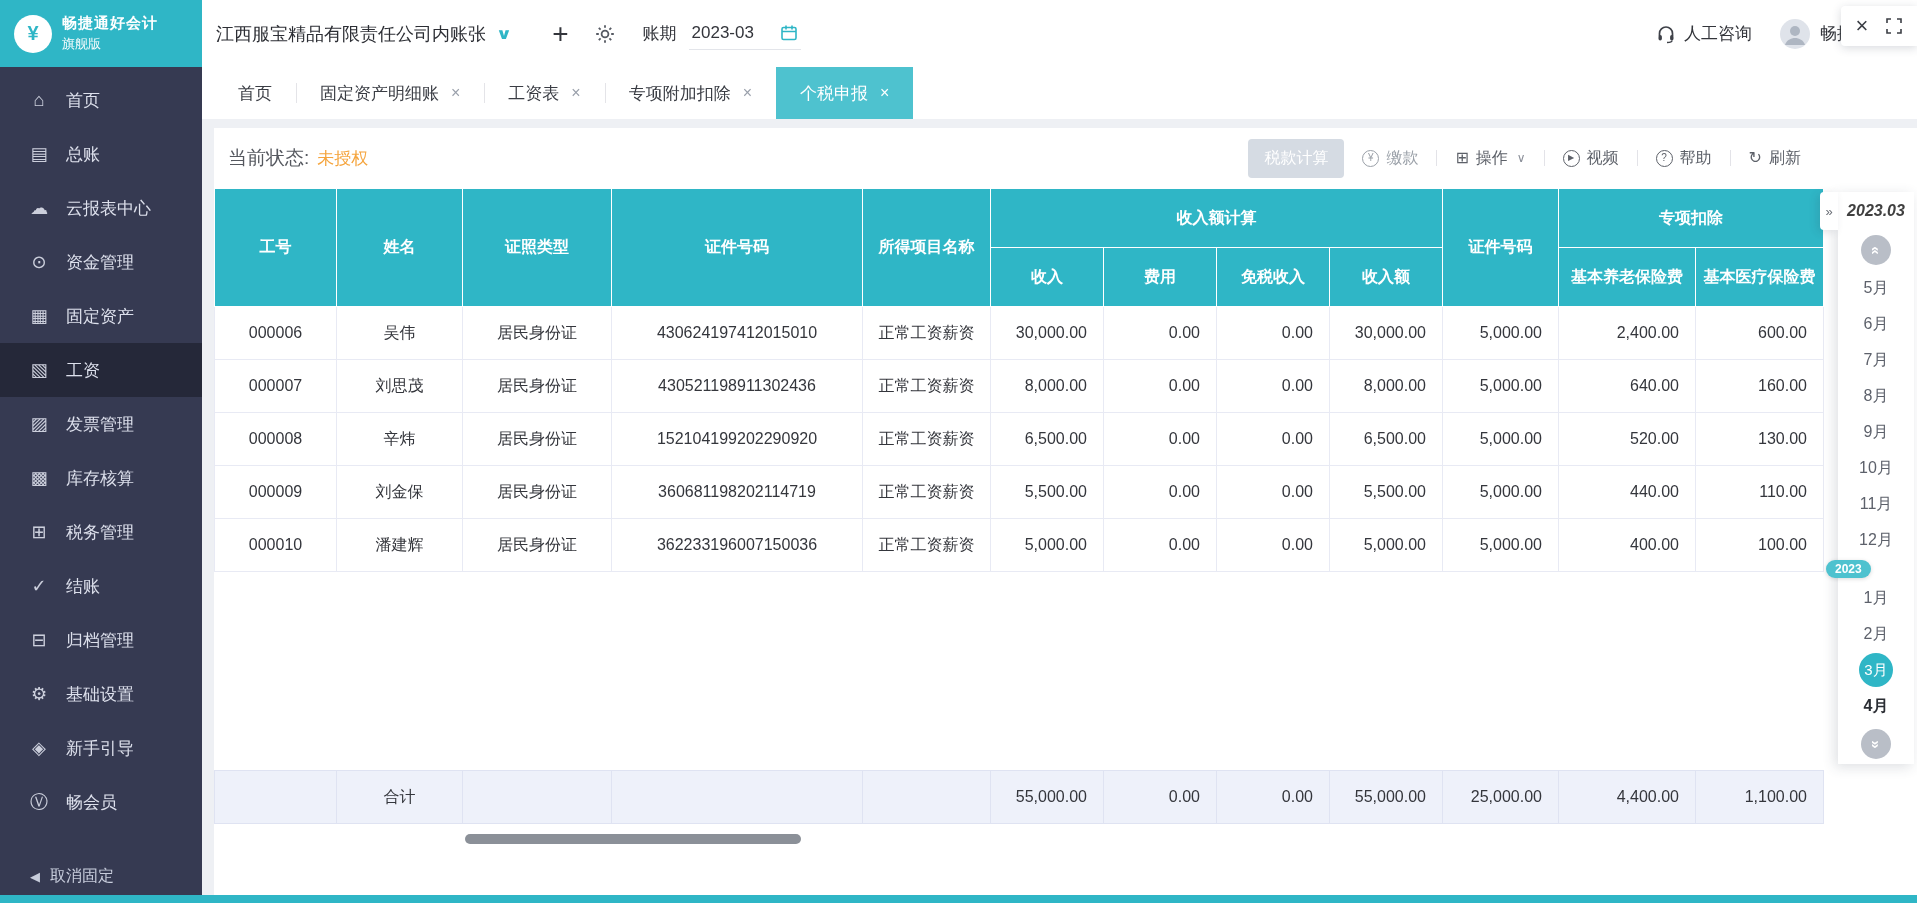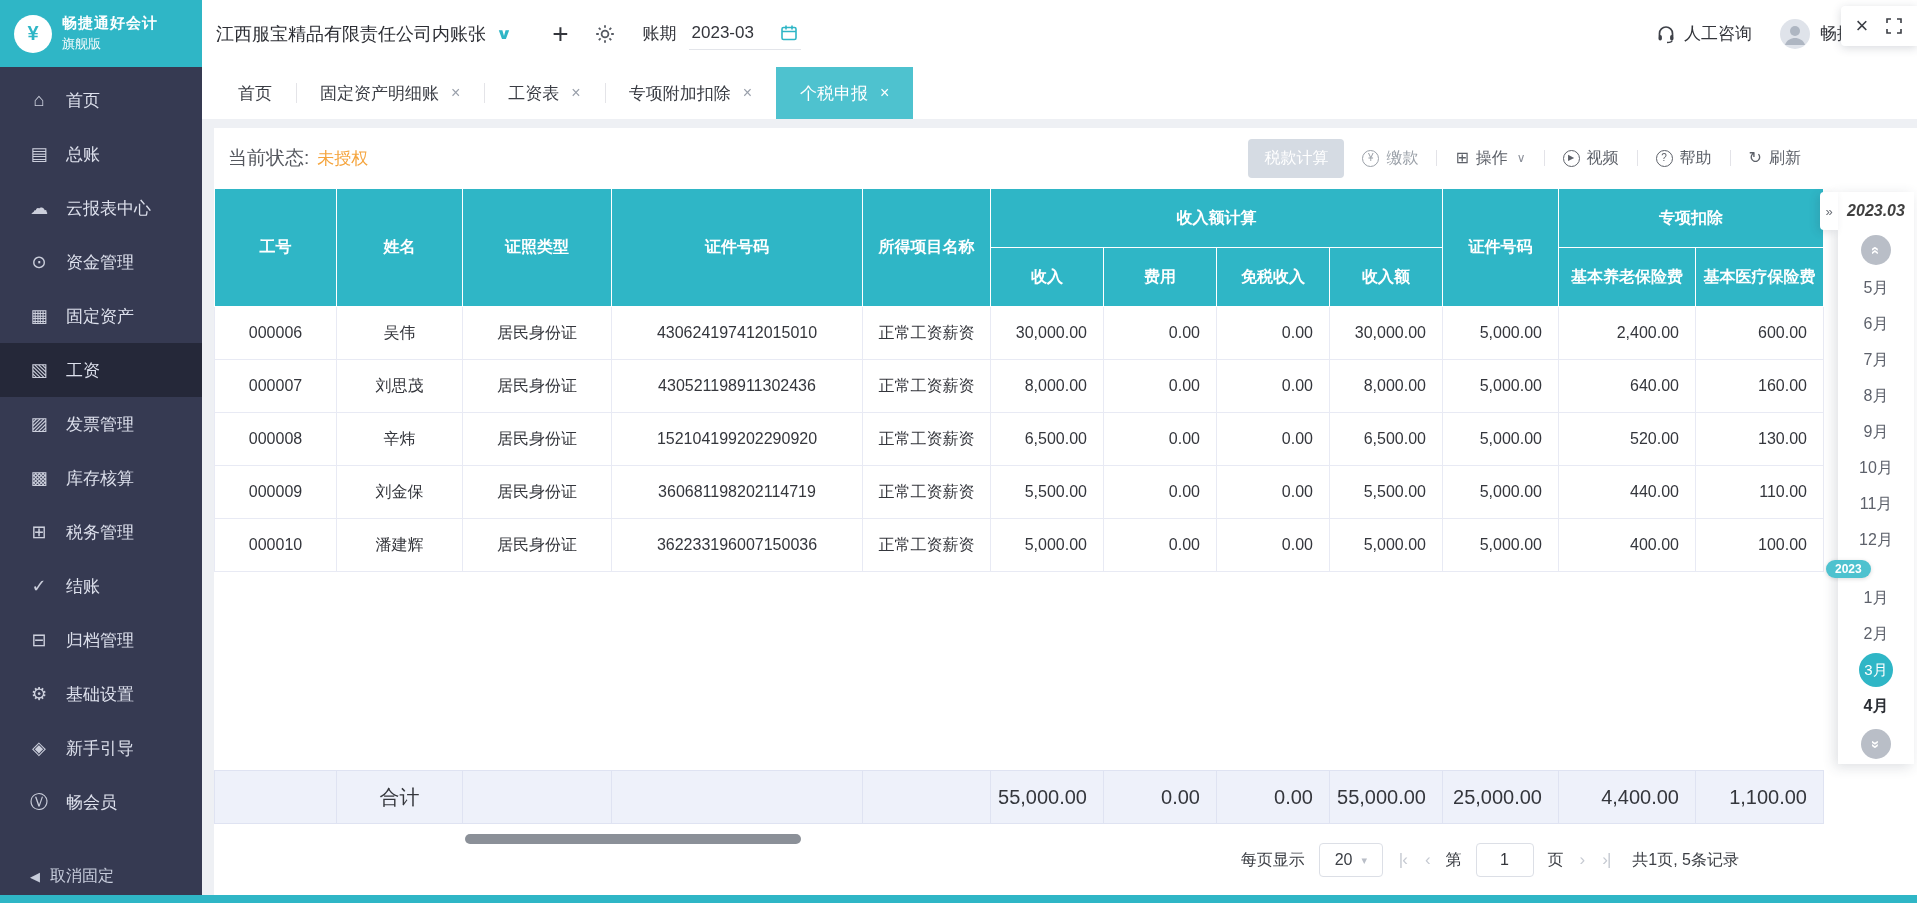--- a/index.html
+++ b/index.html
@@ -70,21 +70,21 @@
   .grid{position:absolute;left:0;top:60px;width:1609px;}
   .grid table,.total-wrap table{border-collapse:collapse;table-layout:fixed;width:1609px;}
   .c0{width:122px}.c1{width:126px}.c2{width:149px}.c3{width:251px}.c4{width:128px}
   .c5{width:113px}.c6{width:113px}.c7{width:113px}.c8{width:113px}.c9{width:116px}
   .c10{width:137px}.c11{width:128px}
   thead th{background:var(--accent,#2fb6c6);color:#fff;font-size:16px;font-weight:bold;
            border:1px solid rgba(255,255,255,.38);height:56px;overflow:hidden;white-space:nowrap;}
   tbody td{height:50px;border:1px solid #e8eaf4;font-size:16px;color:#34363c;text-align:center;overflow:hidden;white-space:nowrap;}
   .grid tbody td:nth-child(n+6){text-align:right;padding-right:16px;box-sizing:border-box;}
   .total-wrap{position:absolute;left:0;top:642px;width:1609px;}
-  .total-wrap td{height:50px;background:var(--total-bg,#eef1fa);border:1px solid #dfe3f2;font-size:20px;color:#34363c;text-align:center;overflow:hidden;}
+  .total-wrap td{height:50px;background:var(--total-bg,#eef1fa);border:1px solid #dfe3f2;font-size:16px;color:#34363c;text-align:center;overflow:hidden;}
   .total-wrap td:nth-child(n+6){text-align:right;padding-right:16px;box-sizing:border-box;}
 
   .hscroll-thumb{position:absolute;left:251px;top:706px;width:336px;height:10px;border-radius:5px;background:#8b9098;cursor:grab;}
 
   
   .pagination{position:absolute;top:714px;right:178px;height:36px;display:flex;align-items:center;gap:14px;font-size:16px;color:#3c3f45;}
   .pp-select{display:flex;align-items:center;justify-content:center;gap:9px;width:64px;height:34px;border:1px solid #dcdfe6;border-radius:4px;cursor:pointer;box-sizing:border-box;}
   .pp-caret{font-size:11px;color:#b9bec7;}
   .nav-ico{color:#c6cad2;font-size:17px;cursor:pointer;letter-spacing:-1px;padding:0 2px;}
   .page-input{width:58px;height:34px;border:1px solid #dcdfe6;border-radius:4px;text-align:center;font-size:16px;color:#33353b;font-family:inherit;box-sizing:border-box;}
@@ -469,35 +469,20 @@
                 <td>25,000.00</td>
                 <td>4,400.00</td>
                 <td>1,100.00</td>
               </tr>
             </tbody>
           </table>
         </div>
 
         <div class="hscroll-thumb"></div>
 
-        <div class="pagination">
-          <span>每页显示</span>
-          <span class="pp-select">
-            <span>20</span>
-            <span class="pp-caret">▾</span>
-          </span>
-          <span class="nav-ico">|‹</span>
-          <span class="nav-ico">‹</span>
-          <span>第</span>
-          <input class="page-input" value="1" style="">
-          <span>页</span>
-          <span class="nav-ico">›</span>
-          <span class="nav-ico">›|</span>
-          <span class="summary">共1页, 5条记录</span>
-        </div>
 
       </div>
     </div>
   </div>
 
   <div class="flyout">
     <div class="collapse-tab">
       <span>»</span>
     </div>
     <div class="flyout-title">2023.03</div>

